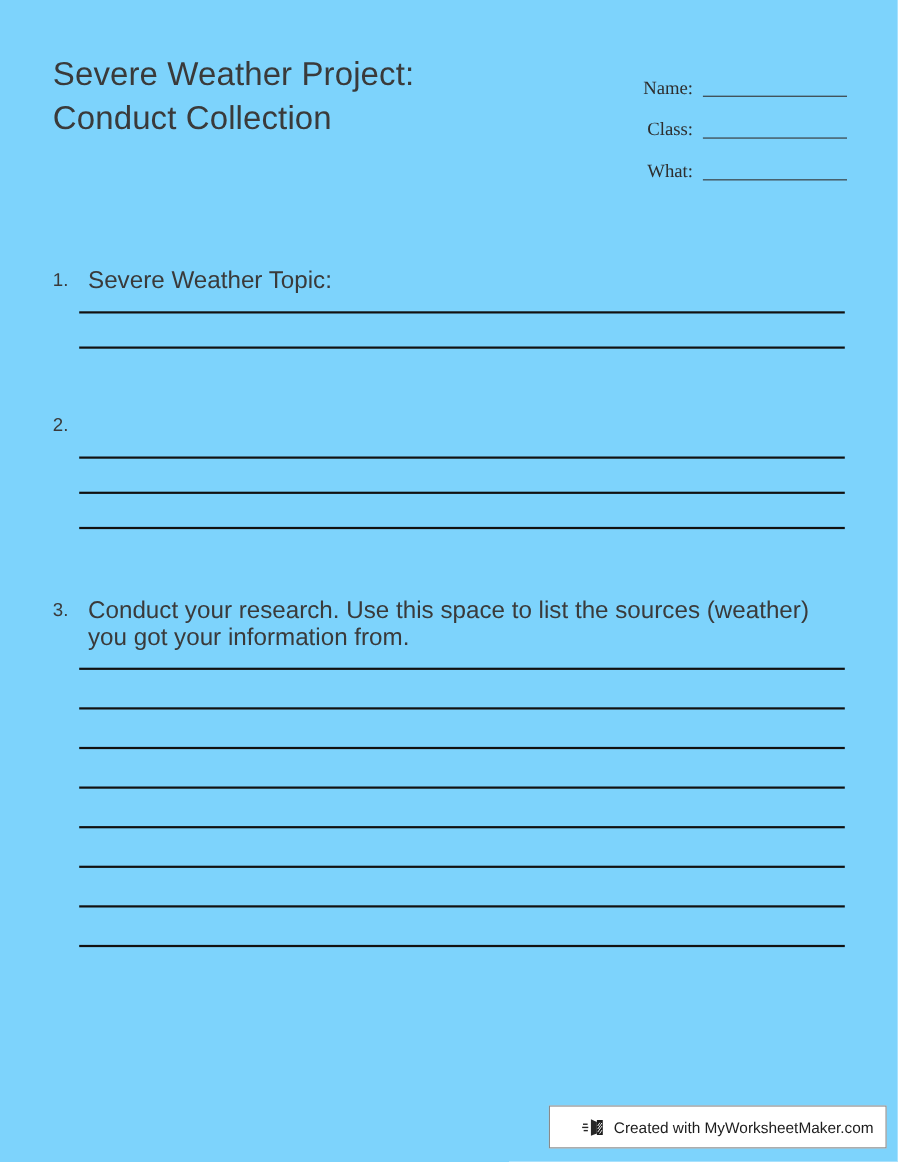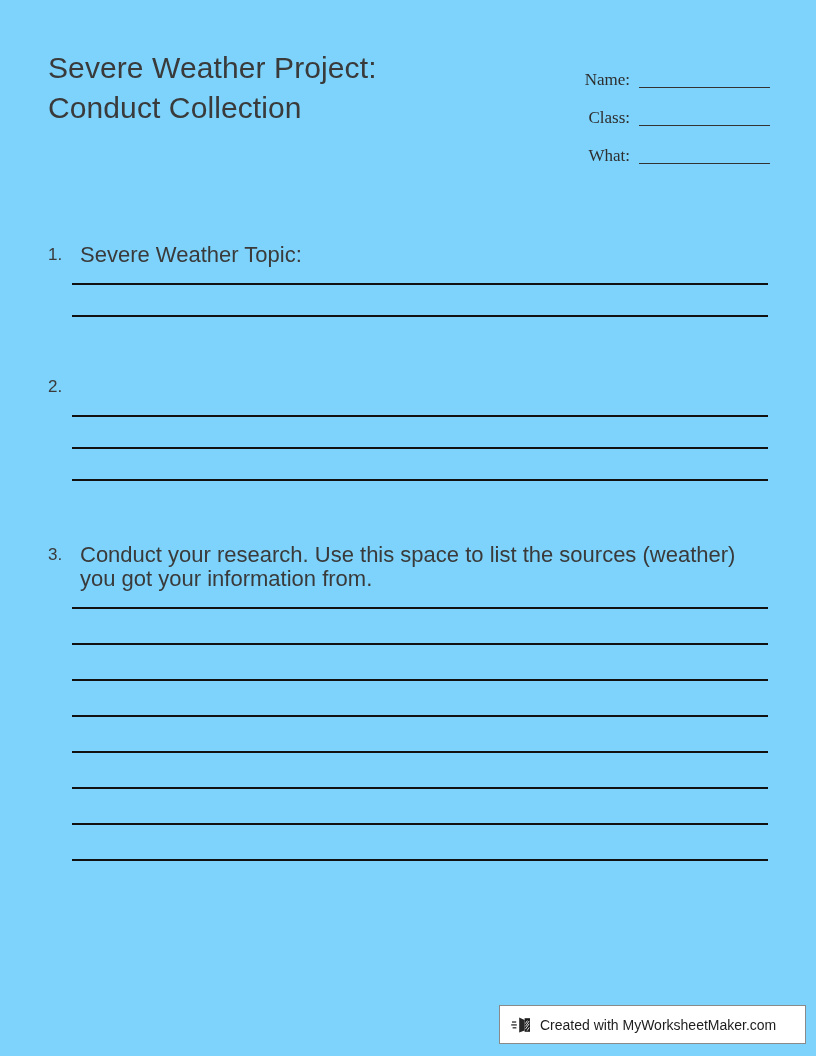--- a/index.html
+++ b/index.html
@@ -117,21 +117,21 @@
     position: absolute;
     left: 499px;
     top: 1005px;
     width: 307px;
     height: 39px;
     box-sizing: border-box;
     border: 1px solid #8a8a8a;
     background: #fff;
     display: flex;
     align-items: center;
-    padding-left: 11px;
+    padding-left: 29px;
   }
   .footer-logo {
     width: 22px;
     height: 22px;
     flex: none;
     margin-right: 7px;
     display: block;
   }
   .footer-text {
     font-size: 14px;

